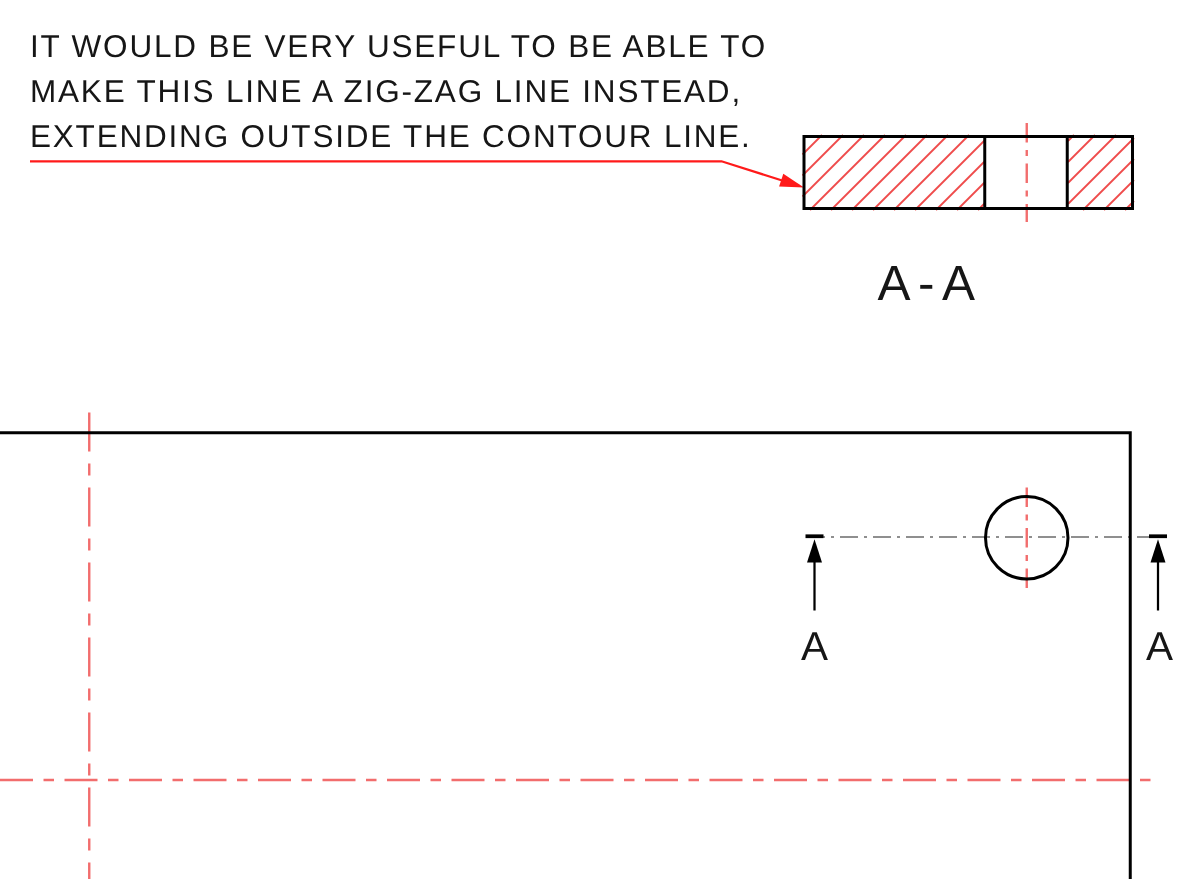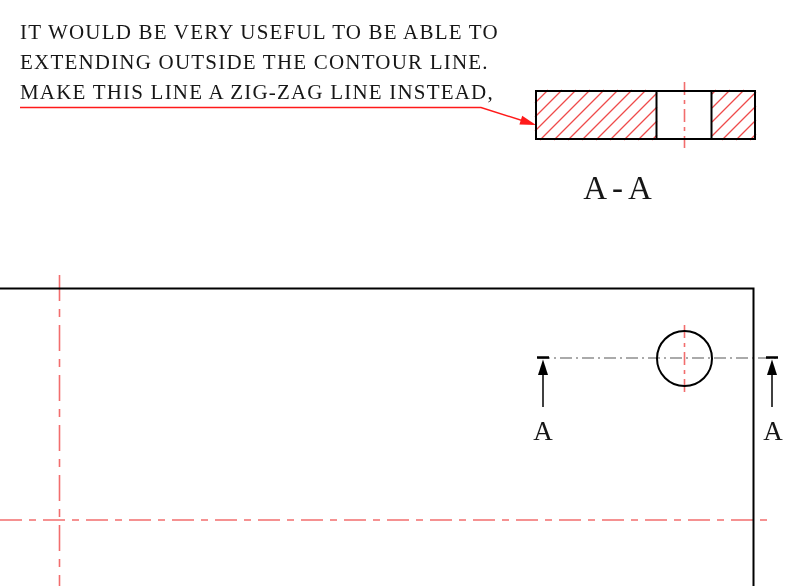--- a/index.html
+++ b/index.html
@@ -6,21 +6,21 @@
     margin: 0;
     padding: 0;
     background: #ffffff;
   }
   .canvas {
     position: relative;
     width: 800px;
     height: 586px;
     overflow: hidden;
     background: #ffffff;
-    font-family: Liberation Serif, serif;
+    font-family: Liberation Sans, sans-serif;
     border-radius: 14px;
   }
   .linework {
     position: absolute;
     left: 0;
     top: 0;
     z-index: 0;
   }
   .note {
     position: absolute;
@@ -55,22 +55,22 @@
   .cut-label-left  { left: 518px; }
   .cut-label-right { left: 748px; }
 </style>
 </head>
 <body>
 
 <div class="canvas">
 
   <div class="note">
     <div>IT WOULD BE VERY USEFUL TO BE ABLE TO</div>
+    <div>MAKE THIS LINE A ZIG-ZAG LINE INSTEAD,</div>
     <div>EXTENDING OUTSIDE THE CONTOUR LINE.</div>
-    <div>MAKE THIS LINE A ZIG-ZAG LINE INSTEAD,</div>
   </div>
 
   <div class="label section-label">A-A</div>
 
   <div class="label cut-label cut-label-left">A</div>
   <div class="label cut-label cut-label-right">A</div>
 
   <svg class="linework" width="800" height="586" viewBox="0 0 800 586">
 
     <g stroke-width="1.2" fill="none" stroke="#ef4b4b">

